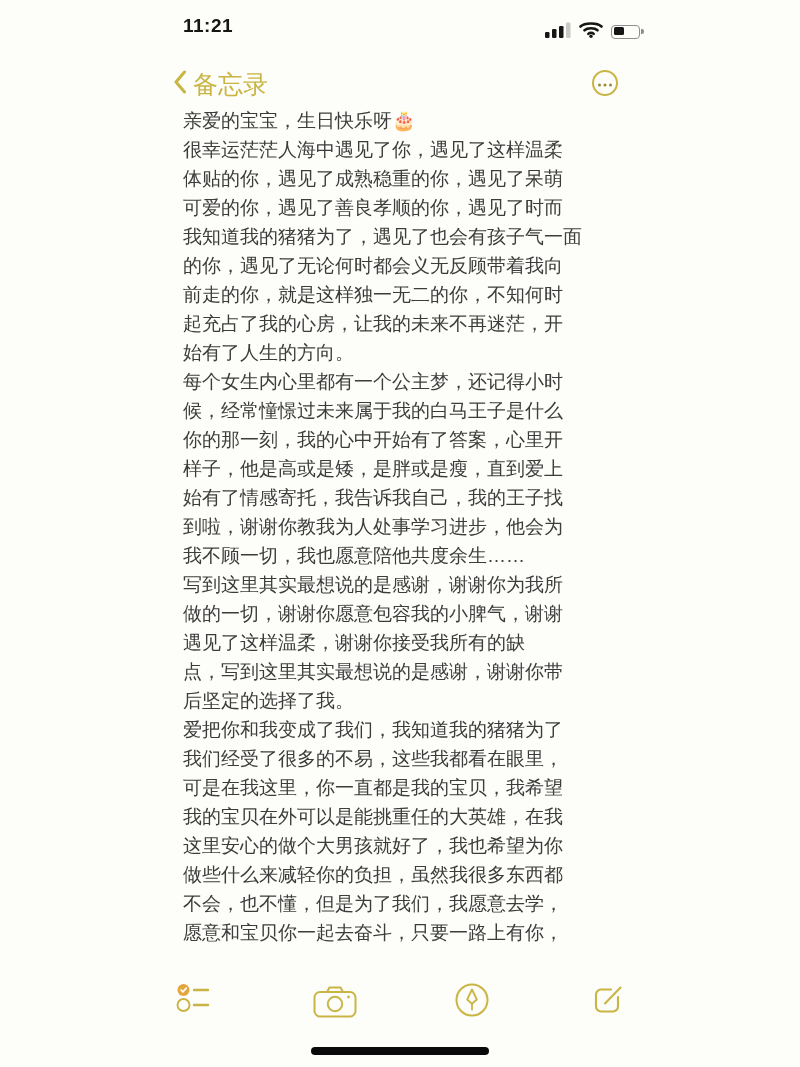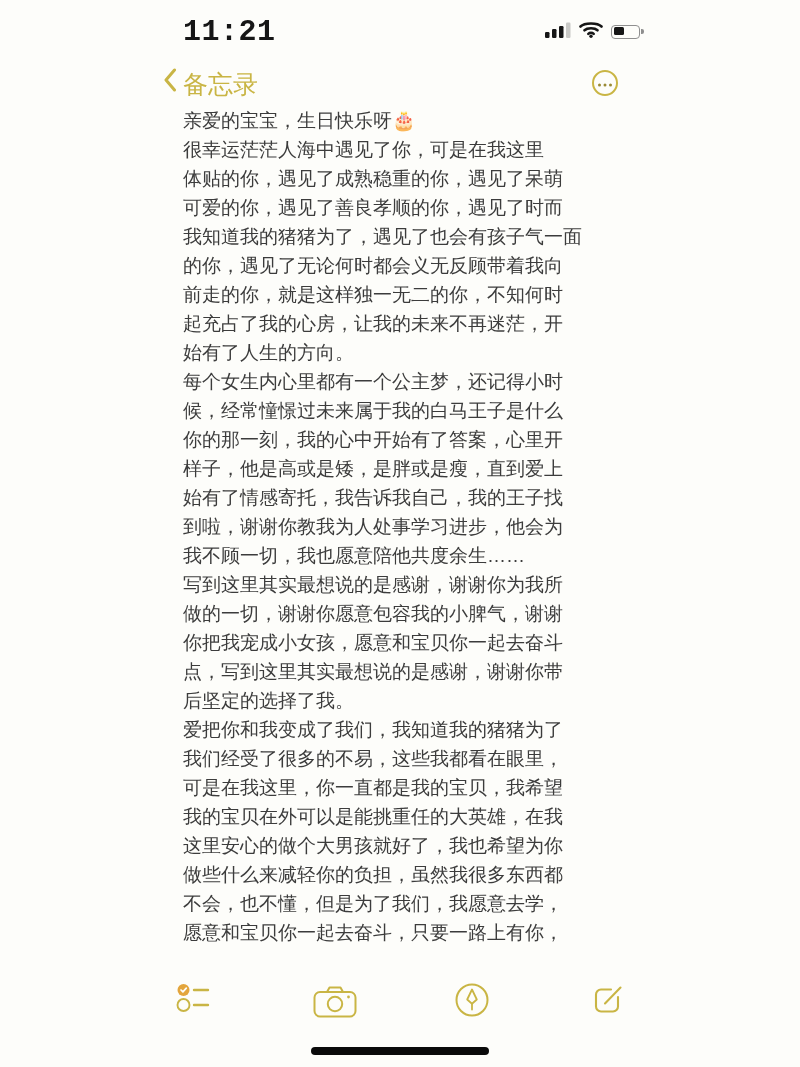--- a/index.html
+++ b/index.html
@@ -12,44 +12,43 @@
   }
   html,body{margin:0;padding:0;}
   body{background:#ffffff;font-family:"Liberation Sans","DejaVu Sans",sans-serif;}
   .screen{
     position:relative;width:800px;height:1067px;overflow:hidden;
     background:var(--background);
   }
   
   .status-time{
     position:absolute;left:183px;top:15px;
-    font-size:30px;font-weight:700;color:var(--status-dark);
+    font-size:19px;font-weight:700;color:var(--status-dark);
     letter-spacing:0.5px;
-    font-family:Liberation Mono, monospace;
   }
   .status-icons{
     position:absolute;right:160px;top:21px;
     display:flex;align-items:center;gap:8px;
   }
   .battery{
     position:relative;width:29px;height:14px;border:1.5px solid #8f8f8f;
     border-radius:4px;box-sizing:border-box;
   }
   .battery::after{
     content:"";position:absolute;right:-4.5px;top:3.5px;width:2.5px;height:5px;
     background:#8f8f8f;border-radius:0 2px 2px 0;
   }
   .battery-fill{
     position:absolute;left:1.5px;top:1.5px;width:38%;height:8px;
     background:var(--status-dark);border-radius:1.5px;
   }
   
   .back-button{
-    position:absolute;left:163px;top:68px;
-    display:flex;gap:6px;cursor:pointer;font-family:Liberation Mono, monospace;
+    position:absolute;left:173px;top:68px;
+    display:flex;align-items:center;gap:6px;cursor:pointer;font-family:Liberation Mono, monospace;
   }
   .back-label{font-size:25px;color:var(--accent);}
   .more-button{
     position:absolute;left:592px;top:70px;width:26px;height:26px;
     border:2px solid var(--accent);border-radius:50%;box-sizing:border-box;
     display:flex;align-items:center;justify-content:center;cursor:pointer;
   }
   
   .note-body{
     position:absolute;left:183px;top:106px;width:430px;
@@ -115,38 +114,38 @@
           <circle cx="2.5" cy="3" r="1.5" fill="#9a8a34"></circle>
           <circle cx="8" cy="3" r="1.5" fill="#9a8a34"></circle>
           <circle cx="13.5" cy="3" r="1.5" fill="#9a8a34"></circle>
         </svg>
       </span>
     </div>
   </div>
 
   <div class="note-body">
       <div class="note-line">亲爱的宝宝，生日快乐呀🎂</div>
-      <div class="note-line">很幸运茫茫人海中遇见了你，可是在我这里</div>
+      <div class="note-line">很幸运茫茫人海中遇见了你，遇见了这样温柔</div>
       <div class="note-line">体贴的你，遇见了成熟稳重的你，遇见了呆萌</div>
       <div class="note-line">可爱的你，遇见了善良孝顺的你，遇见了时而</div>
       <div class="note-line">我知道我的猪猪为了，遇见了也会有孩子气一面</div>
       <div class="note-line">的你，遇见了无论何时都会义无反顾带着我向</div>
       <div class="note-line">前走的你，就是这样独一无二的你，不知何时</div>
       <div class="note-line">起充占了我的心房，让我的未来不再迷茫，开</div>
       <div class="note-line">始有了人生的方向。</div>
       <div class="note-line">每个女生内心里都有一个公主梦，还记得小时</div>
       <div class="note-line">候，经常憧憬过未来属于我的白马王子是什么</div>
       <div class="note-line">你的那一刻，我的心中开始有了答案，心里开</div>
       <div class="note-line">样子，他是高或是矮，是胖或是瘦，直到爱上</div>
       <div class="note-line">始有了情感寄托，我告诉我自己，我的王子找</div>
       <div class="note-line">到啦，谢谢你教我为人处事学习进步，他会为</div>
       <div class="note-line">我不顾一切，我也愿意陪他共度余生……</div>
       <div class="note-line">写到这里其实最想说的是感谢，谢谢你为我所</div>
       <div class="note-line">做的一切，谢谢你愿意包容我的小脾气，谢谢</div>
-      <div class="note-line">你把我宠成小女孩，愿意和宝贝你一起去奋斗</div>
+      <div class="note-line">遇见了这样温柔，谢谢你接受我所有的缺</div>
       <div class="note-line">点，写到这里其实最想说的是感谢，谢谢你带</div>
       <div class="note-line">后坚定的选择了我。</div>
       <div class="note-line">爱把你和我变成了我们，我知道我的猪猪为了</div>
       <div class="note-line">我们经受了很多的不易，这些我都看在眼里，</div>
       <div class="note-line">可是在我这里，你一直都是我的宝贝，我希望</div>
       <div class="note-line">我的宝贝在外可以是能挑重任的大英雄，在我</div>
       <div class="note-line">这里安心的做个大男孩就好了，我也希望为你</div>
       <div class="note-line">做些什么来减轻你的负担，虽然我很多东西都</div>
       <div class="note-line">不会，也不懂，但是为了我们，我愿意去学，</div>
       <div class="note-line">愿意和宝贝你一起去奋斗，只要一路上有你，</div>

